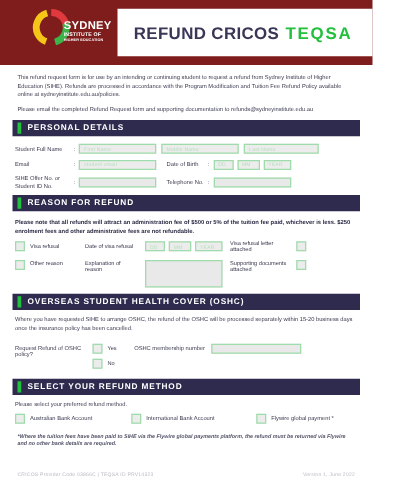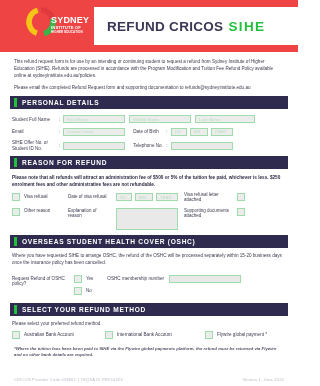--- a/index.html
+++ b/index.html
@@ -7,21 +7,21 @@
     width:298px;height:386px;
     background:#ffffff;
     font-family:"Liberation Sans","DejaVu Sans",sans-serif;
     overflow:hidden;
     color:#2b2b45;
   }
   .page{position:relative;width:298px;height:386px;background:#fff;}
 
   
   .header{
-    position:relative;height:52px;background:#ef4444;
+    position:relative;height:52px;background:#7f1d1d;
   }
   .header-white{
     position:absolute;left:94px;top:7px;right:0;height:38px;background:#ffffff;
     display:flex;align-items:center;
   }
   .header-title{
     font-size:13.5px;font-weight:bold;letter-spacing:.3px;
     margin-left:13px;color:#3a3656;white-space:nowrap;
   }
   .header-title .form-word{color:#22c03c;letter-spacing:1.4px;margin-left:5px;}
@@ -113,21 +113,21 @@
         <circle cx="17" cy="17" r="12" fill="none" stroke="#f5c518" stroke-width="5.5" stroke-dasharray="30 45" transform="rotate(110 17 17)"></circle>
       </svg>
       <div class="logo-text">
         <span class="l1">SYDNEY</span>
         <span class="l2">INSTITUTE OF</span>
         <span class="l3">HIGHER EDUCATION</span>
       </div>
     </div>
     <div class="header-white">
       <div class="header-title">
-        <span>REFUND CRICOS</span><span class="form-word">SIHE</span>
+        <span>REFUND CRICOS</span><span class="form-word">TEQSA</span>
       </div>
     </div>
   </div>
 
   <div class="intro">
     <p>This refund request form is for use by an intending or continuing student to request a refund from Sydney Institute of Higher Education (SIHE). Refunds are processed in accordance with the Program Modification and Tuition Fee Refund Policy available online at sydneyinstitute.edu.au/policies.</p>
     <p>Please email the completed Refund Request form and supporting documentation to refunds@sydneyinstitute.edu.au</p>
   </div>
 
   <div class="band">

